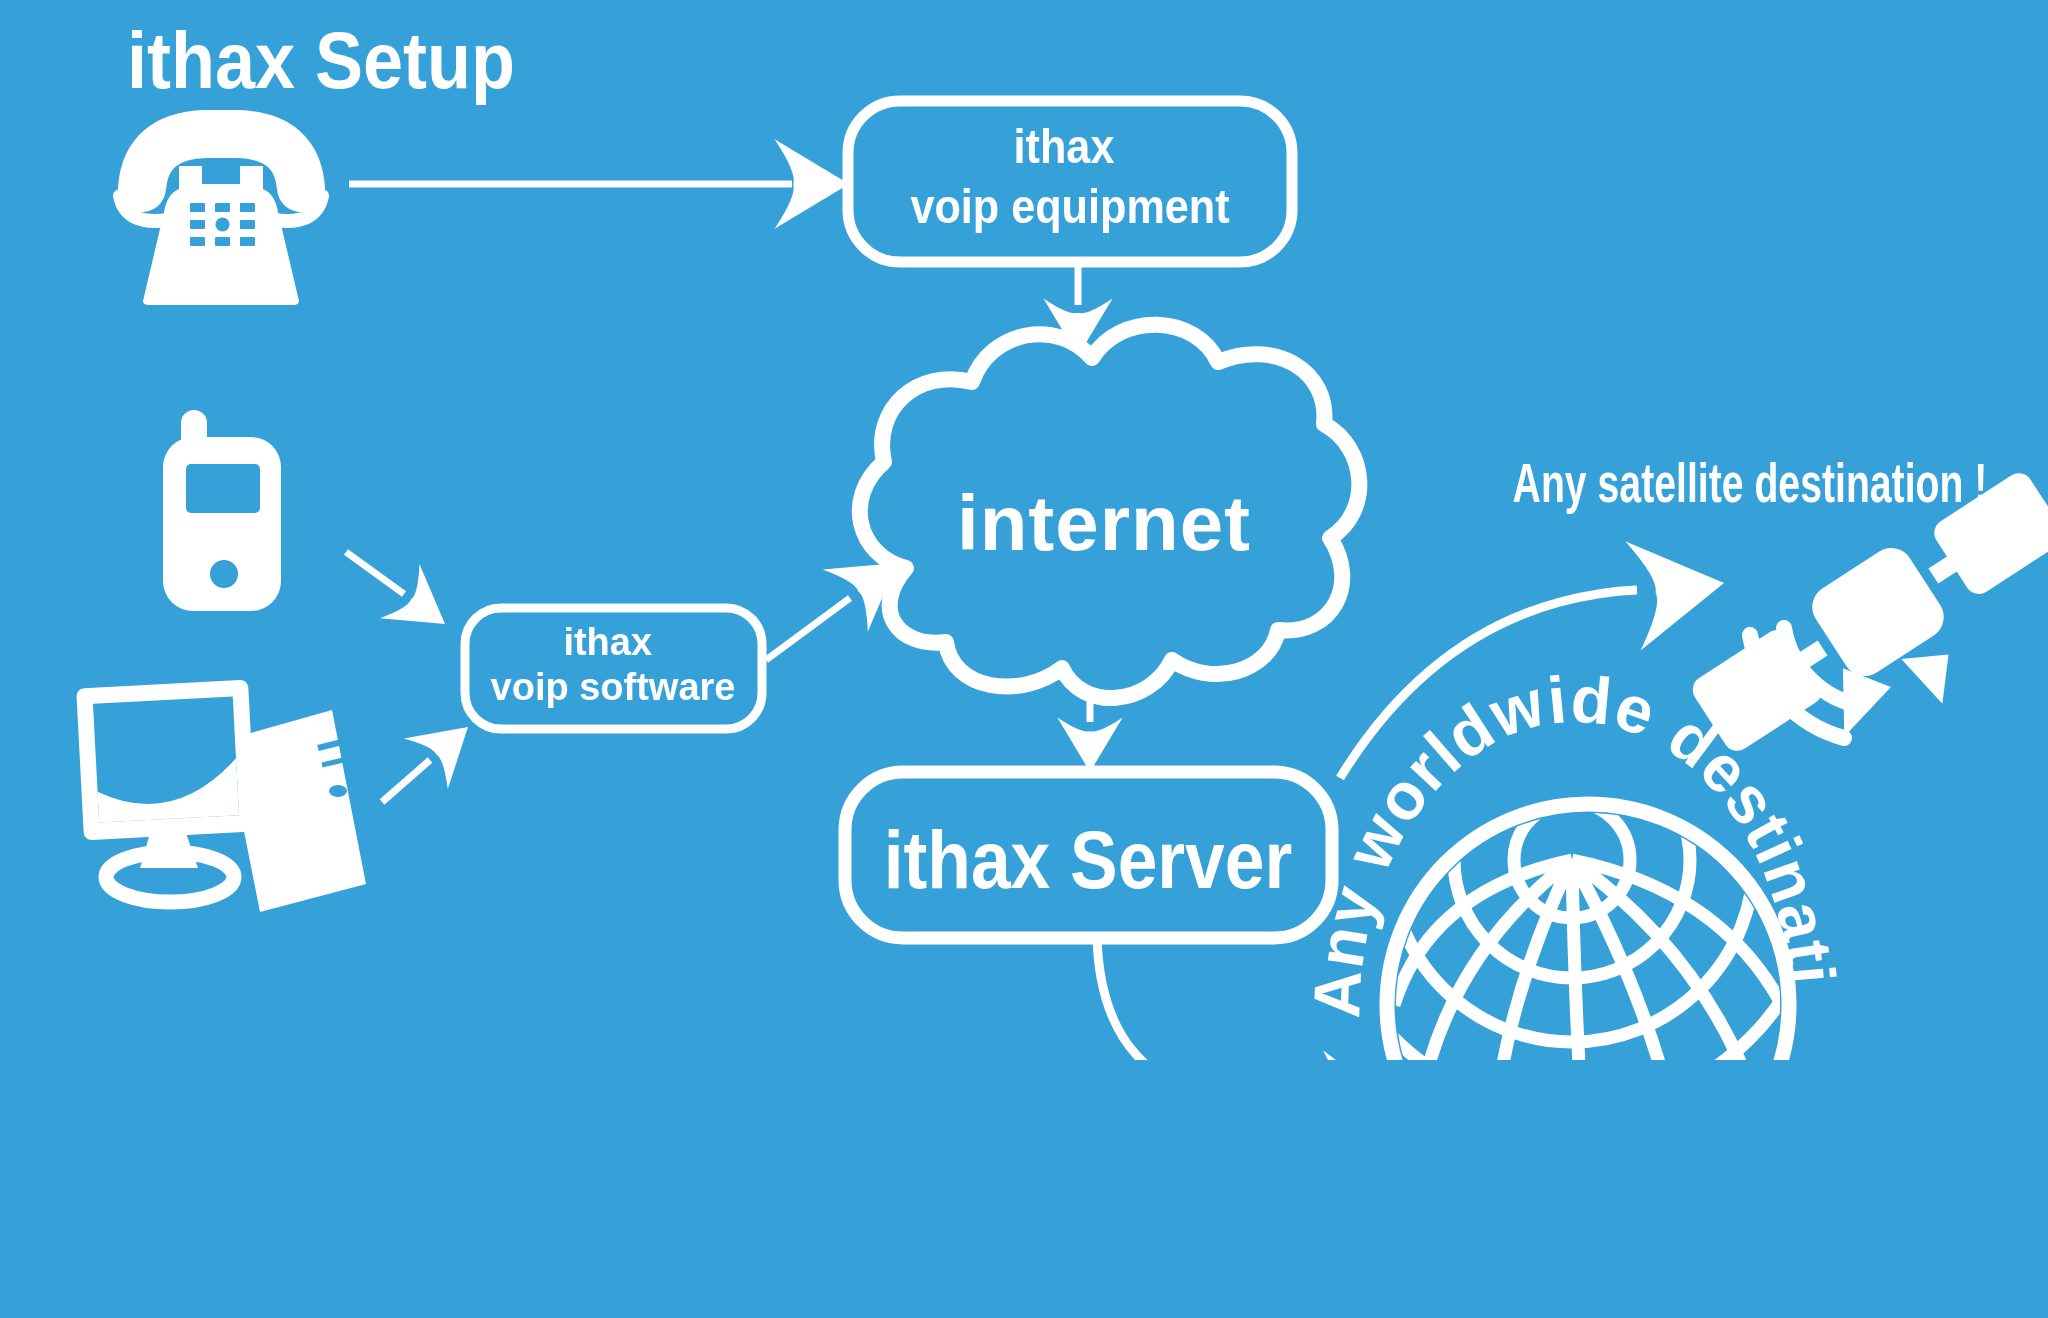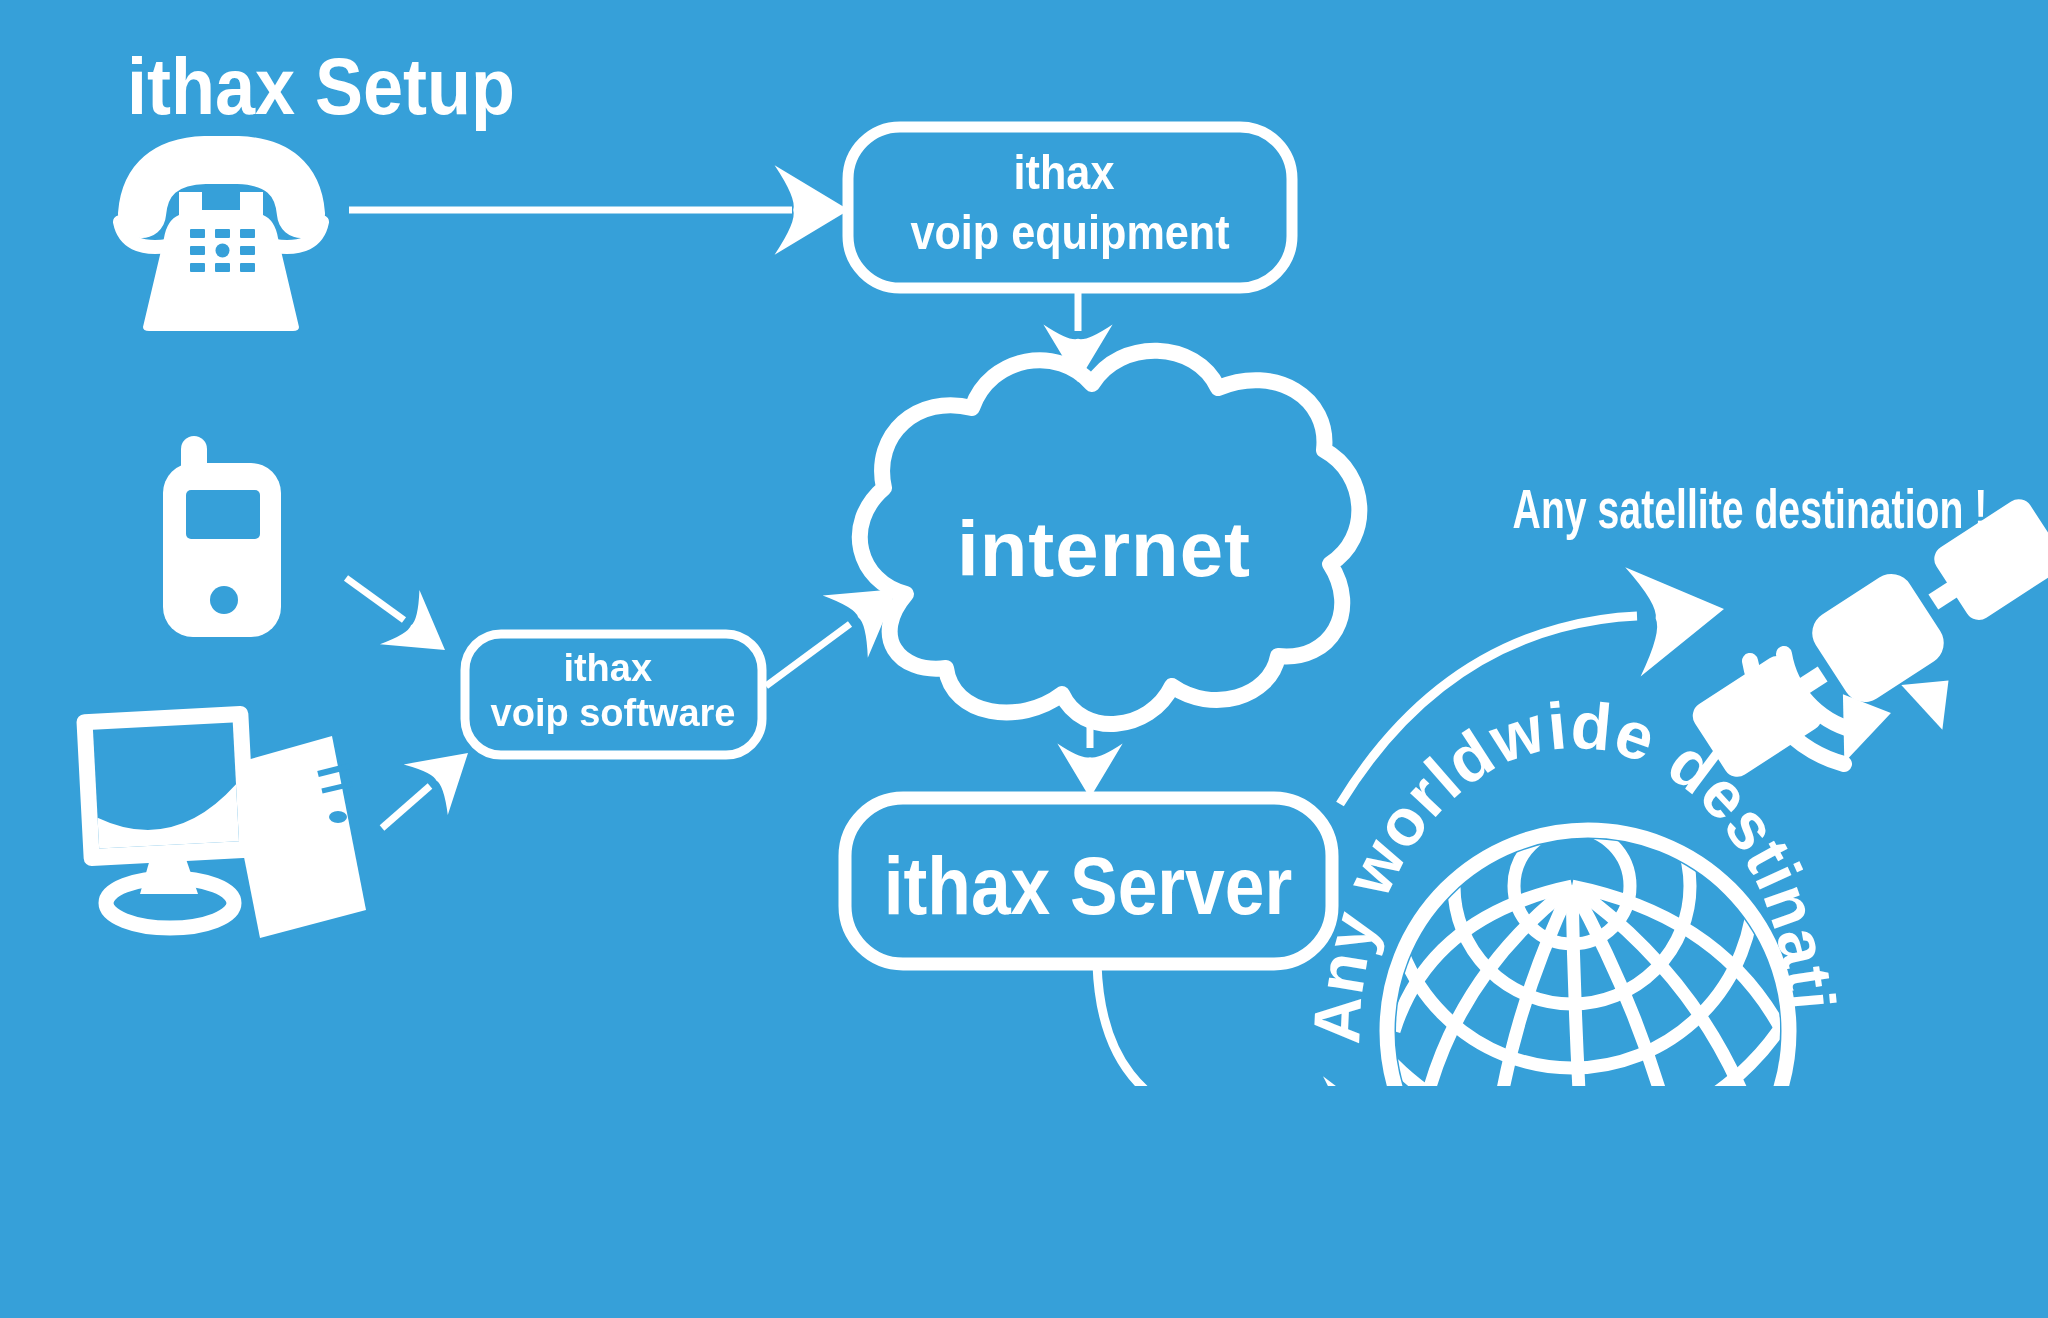--- a/index.html
+++ b/index.html
@@ -1,17 +1,17 @@
 <!DOCTYPE html>
 <html><head>
 <meta charset="utf-8">
 <style>
   html,body{margin:0;padding:0;}
   body{background:#36A0D9;}
-  .stage{position:relative;width:2048px;height:1060px;overflow:hidden;margin-top:26px;}
+  .stage{position:relative;width:2048px;height:1060px;overflow:hidden;}
   svg{position:absolute;inset:0;display:block;}
   text, tspan{
     font-family:"Liberation Sans", sans-serif;
     font-weight:700;
     fill:#ffffff;
   }
   .wire{fill:none;stroke:#ffffff;}
   .solid{fill:#ffffff;stroke:none;}
 </style>
 </head>

